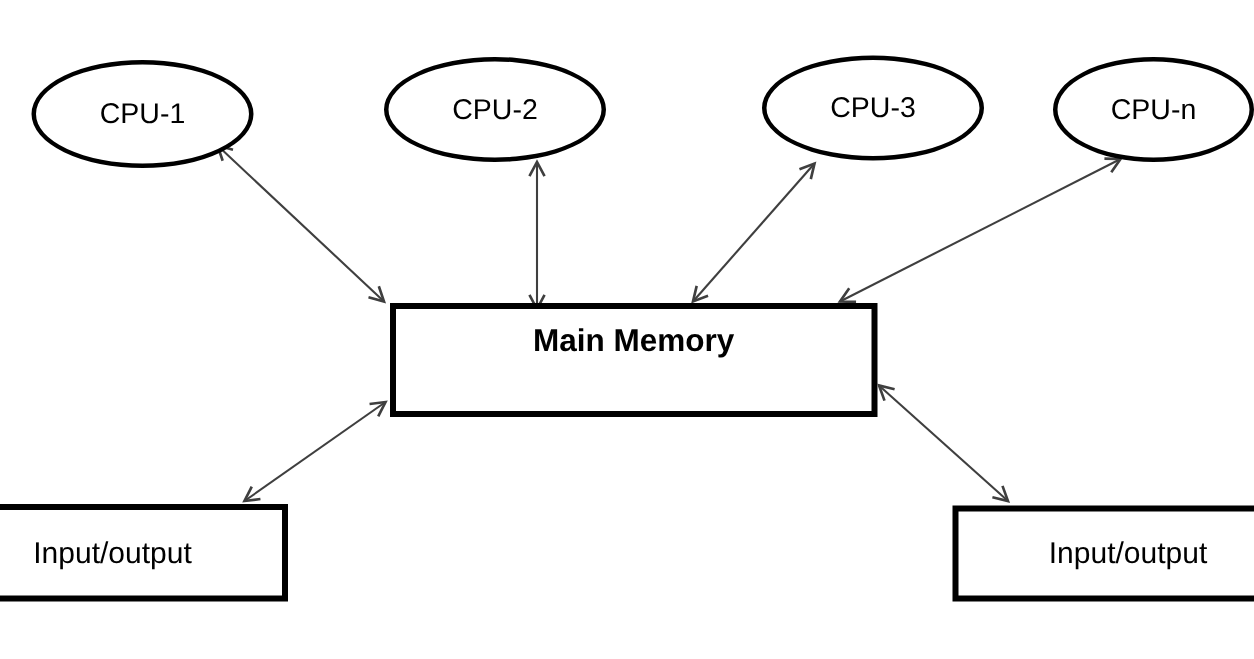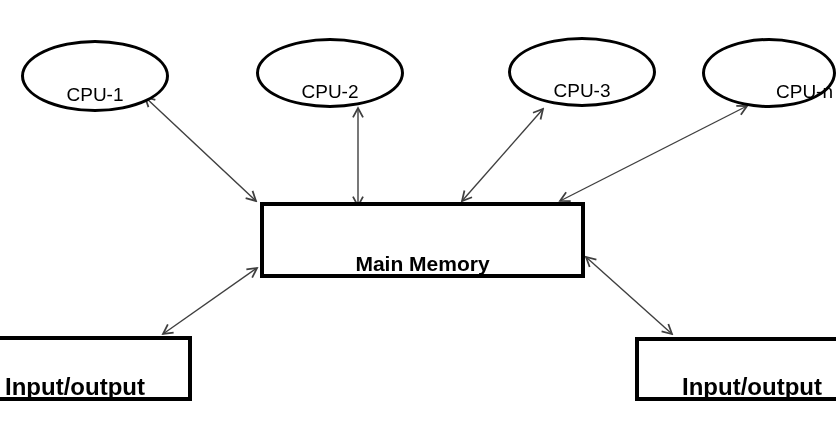--- a/index.html
+++ b/index.html
@@ -34,39 +34,37 @@
     justify-content: center;
   }
   .ellipse {
     border-radius: 50%;
     border-width: 3.5px;
   }
   .node .label {
     font-size: 19px;
     line-height: 1;
     white-space: nowrap;
-    margin-top: 36px;
   }
   .memory {
     align-items: flex-start;
   }
   .memory .label {
     font-size: 21px;
     font-weight: bold;
     padding-top: 11px;
   }
   .io .label {
-    font-size: 24px;
-    font-weight: bold;
+    font-size: 20px;
   }
   
   .cpu1 { left: 21px;  top: 40px; width: 148px; height: 72px; }
   .cpu2 { left: 256px; top: 38px; width: 148px; height: 70px; }
   .cpu3 { left: 508px; top: 37px; width: 148px; height: 70px; }
-  .cpun { left: 702px; top: 38px; width: 134px; height: 70px; justify-content: flex-end; }
+  .cpun { left: 702px; top: 38px; width: 134px; height: 70px; }
   .memory   { left: 260px; top: 202px; width: 325px; height: 76px; }
   .io-left  { left: -42px; top: 336px; width: 234px; height: 65px; }
   .io-right { left: 635px; top: 337px; width: 234px; height: 64px; }
 </style>
 </head>
 <body>
 
 <div class="canvas">
 
   <svg class="connectors" viewBox="0 0 836 439" xmlns="http://www.w3.org/2000/svg">

